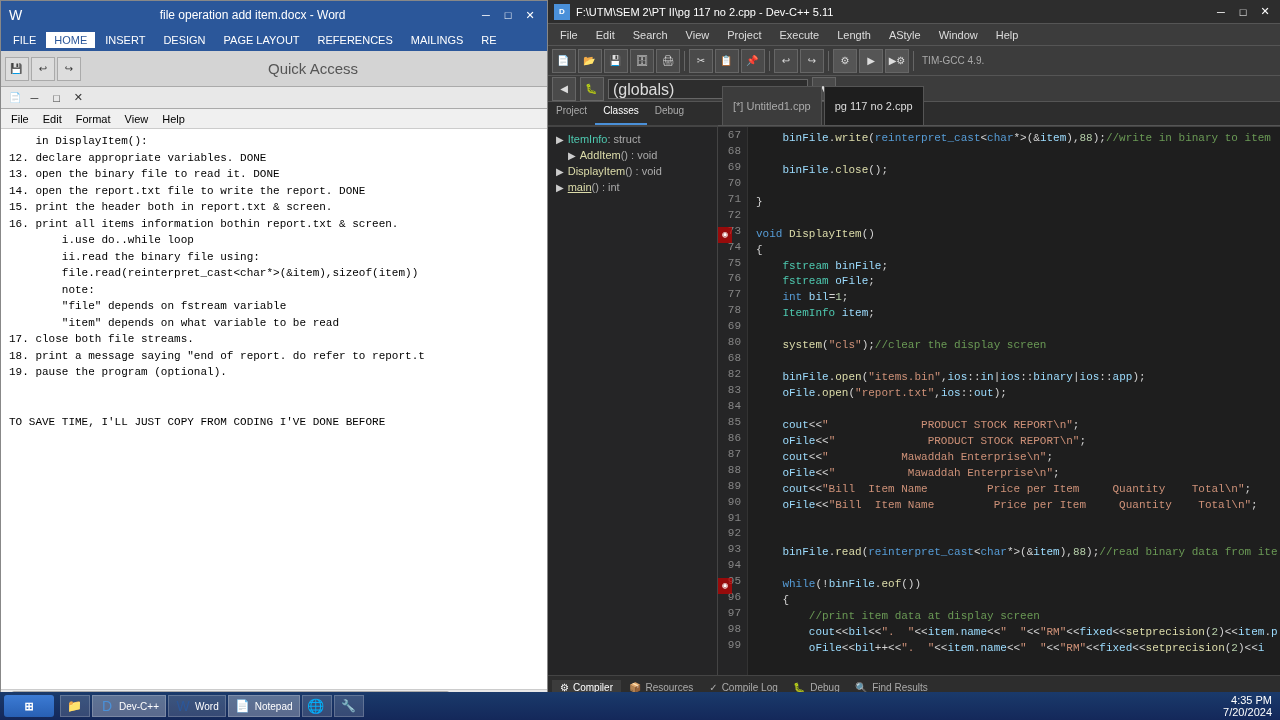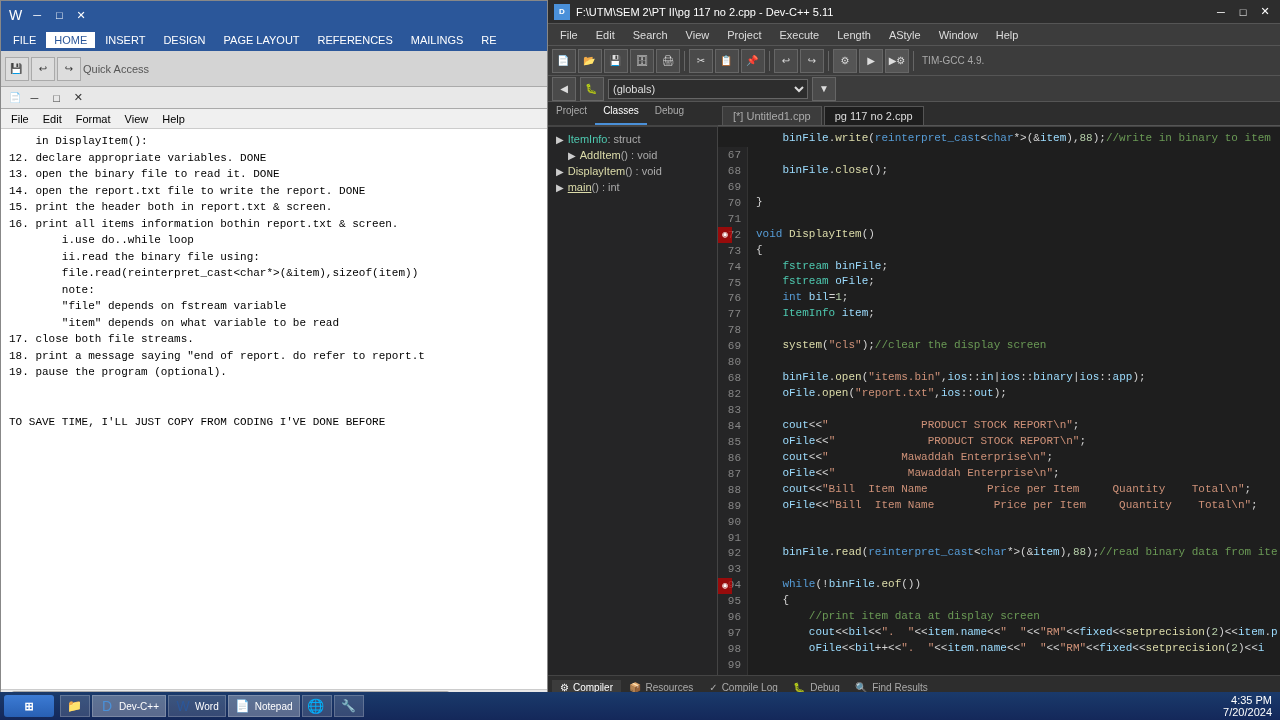--- a/index.html
+++ b/index.html
@@ -200,35 +200,35 @@
       align-items: center;
       padding: 0 4px;
       gap: 4px;
       border-bottom: 1px solid #555;
     }
     .globals-select {
       background: #2d2d2d;
       color: #ddd;
       border: 1px solid #666;
       height: 20px;
-      font-size: 11px;
+      font-size: 16px;
       width: 200px;
     }
 
     
     .devcpp-tabs {
       background: #2d2d2d;
       height: 24px;
       display: flex;
       align-items: flex-end;
       padding: 0 4px;
       border-bottom: 1px solid #555;
     }
     .devcpp-tab {
-      padding: 3px 10px;
+      padding: 13px 10px;
       font-size: 11px;
       color: #aaa;
       background: #3c3c3c;
       border: 1px solid #555;
       border-bottom: none;
       cursor: pointer;
       margin-right: 2px;
     }
     .devcpp-tab.active {
       background: #1e1e1e;
@@ -296,21 +296,20 @@
       background: #252526;
       color: #858585;
       padding: 1px 0;
       text-align: right;
       padding-right: 6px;
       font-family: 'Courier New', monospace;
       font-size: 11px;
       line-height: 1.45;
       border-right: 1px solid #333;
       overflow: hidden;
-      margin-top: 20px;
     }
     .code-area {
       flex: 1;
       padding: 4px 8px;
       overflow: hidden;
       line-height: 1.45;
       white-space: pre;
     }
 
     
@@ -430,20 +429,21 @@
       border-radius: 2px;
     }
   </style>
 </head>
 <body>
 
 <div class="word-window">
 
   <div class="word-titlebar">
     <span style="font-size:14px; margin-right:6px;">W</span>
+    <span class="word-titlebar-center">file operation add item.docx - Word</span>
     <div class="titlebar-controls">
       <button class="titlebar-btn">─</button>
       <button class="titlebar-btn">□</button>
       <button class="titlebar-btn close">✕</button>
     </div>
   </div>
 
   <div class="word-ribbon">
     <span class="ribbon-tab">FILE</span>
     <span class="ribbon-tab active">HOME</span>
@@ -454,21 +454,21 @@
     <span class="ribbon-tab">MAILINGS</span>
     <span class="ribbon-tab">RE</span>
   </div>
 
   <div class="word-ribbon2">
     <div style="display:flex;gap:2px;align-items:center;">
       <button class="toolbar-btn" style="background:#ddd;border:1px solid #aaa;color:#333;">💾</button>
       <button class="toolbar-btn" style="background:#ddd;border:1px solid #aaa;color:#333;">↩</button>
       <button class="toolbar-btn" style="background:#ddd;border:1px solid #aaa;color:#333;">↪</button>
     </div>
-    <div style="flex:1;text-align:left;font-size:11px;color:#555;">Quick Access</div>
+    <div style="flex:1;text-align:center;font-size:15px;color:#555;">Quick Access</div>
   </div>
 
   <div class="notepad-titlebar">
     <span style="font-size:10px;margin-right:4px;">📄</span>
     <div class="titlebar-controls">
       <button class="titlebar-btn" style="color:#333;">─</button>
       <button class="titlebar-btn" style="color:#333;">□</button>
       <button class="titlebar-btn close" style="color:#333;">✕</button>
     </div>
   </div>

